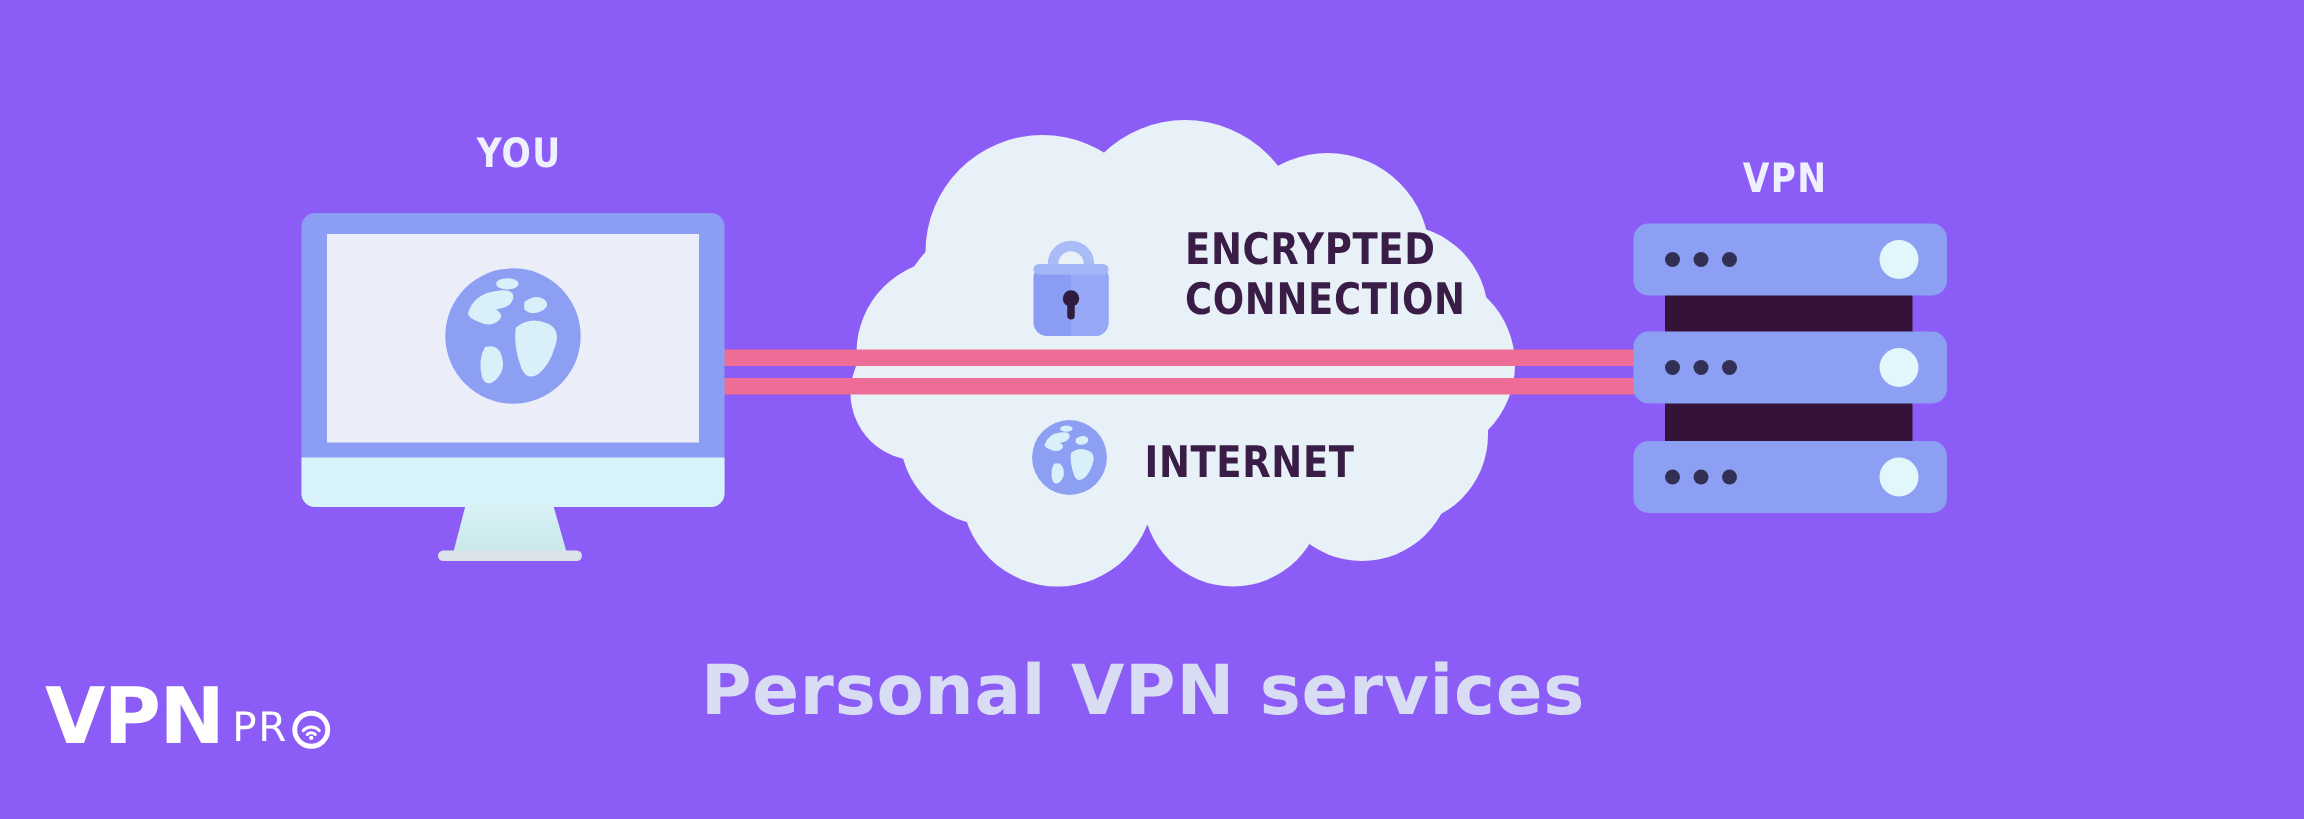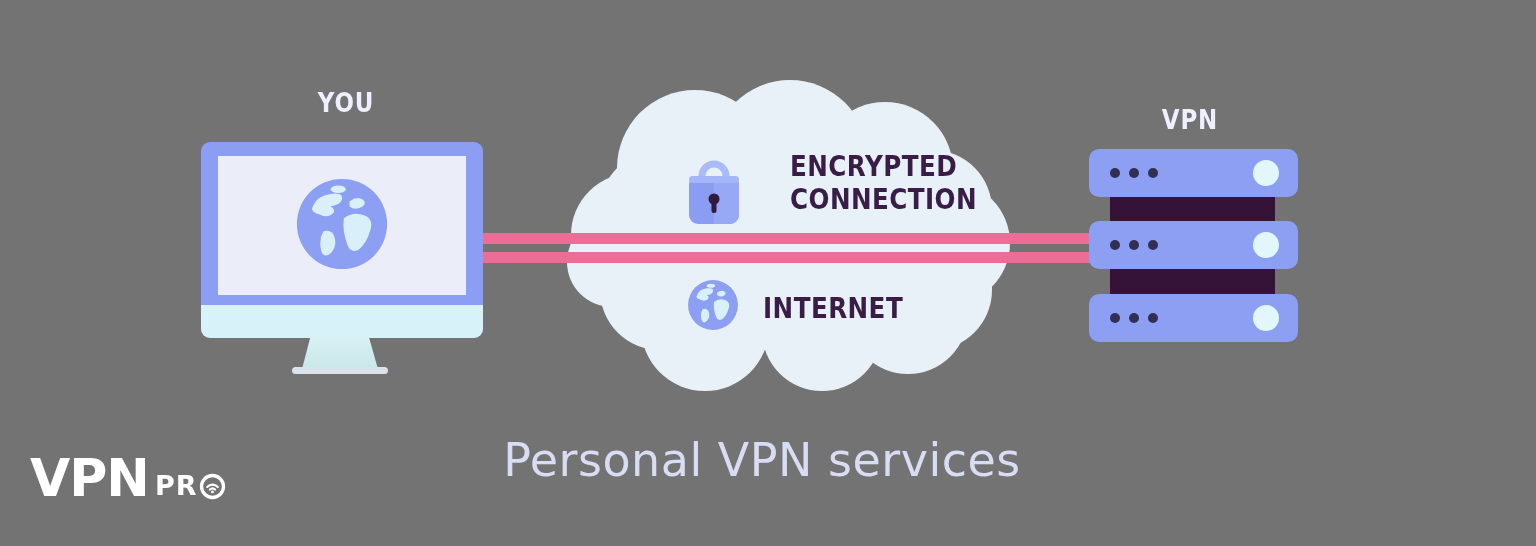--- a/index.html
+++ b/index.html
@@ -1,20 +1,20 @@
 <!DOCTYPE html>
 <html><head>
 <meta charset="utf-8">
 <style>
   html,body { margin:0; padding:0; }
   .canvas {
     position: relative;
     width: 1536px;
     height: 546px;
-    background: #737373;
+    background: #8b5cf6;
     overflow: hidden;
     font-family: "DejaVu Sans", "Liberation Sans", sans-serif;
   }
   .abs { position: absolute; }
 
   
   .device-label {
     color: #eef0ff;
     font-weight: bold;
     font-size: 27px;
@@ -93,32 +93,32 @@
   .led-dots { display: flex; gap: 9px; margin-left: 21px; }
   .led-dot { width: 10px; height: 10px; border-radius: 50%; background: #322f55; }
   .power-light {
     position: absolute; right: 19px; top: 50%; margin-top: -13px;
     width: 26px; height: 26px; border-radius: 50%; background: #e2f7fb;
   }
 
   
   .page-title {
     left: 0; top: 433px; width: 1524px; text-align: center;
-    color: #d8ddf4; font-weight: normal; font-size: 46px; letter-spacing: 0.5px;
+    color: #d8ddf4; font-weight: bold; font-size: 46px; letter-spacing: 0.5px;
     z-index: 5;
   }
 
   
   .logo { left: 30px; top: 452px; display: flex; align-items: flex-end; z-index: 5; }
   .logo-main {
     color: #ffffff; font-weight: bold; font-size: 52px; line-height: 1;
     letter-spacing: -1px;
   }
   .logo-suffix {
-    color: #ffffff; font-weight: bold; font-size: 27px; line-height: 1;
+    color: #ffffff; font-weight: normal; font-size: 27px; line-height: 1;
     margin-left: 6px; padding-bottom: 5px; letter-spacing: 1px;
   }
   .wifi-o { width: 27px; height: 27px; margin-left: 2px; margin-bottom: 4px; }
 </style>
 </head>
 <body>
 
 <div class="canvas">
 
   <div class="abs device-label you-label">YOU</div>

